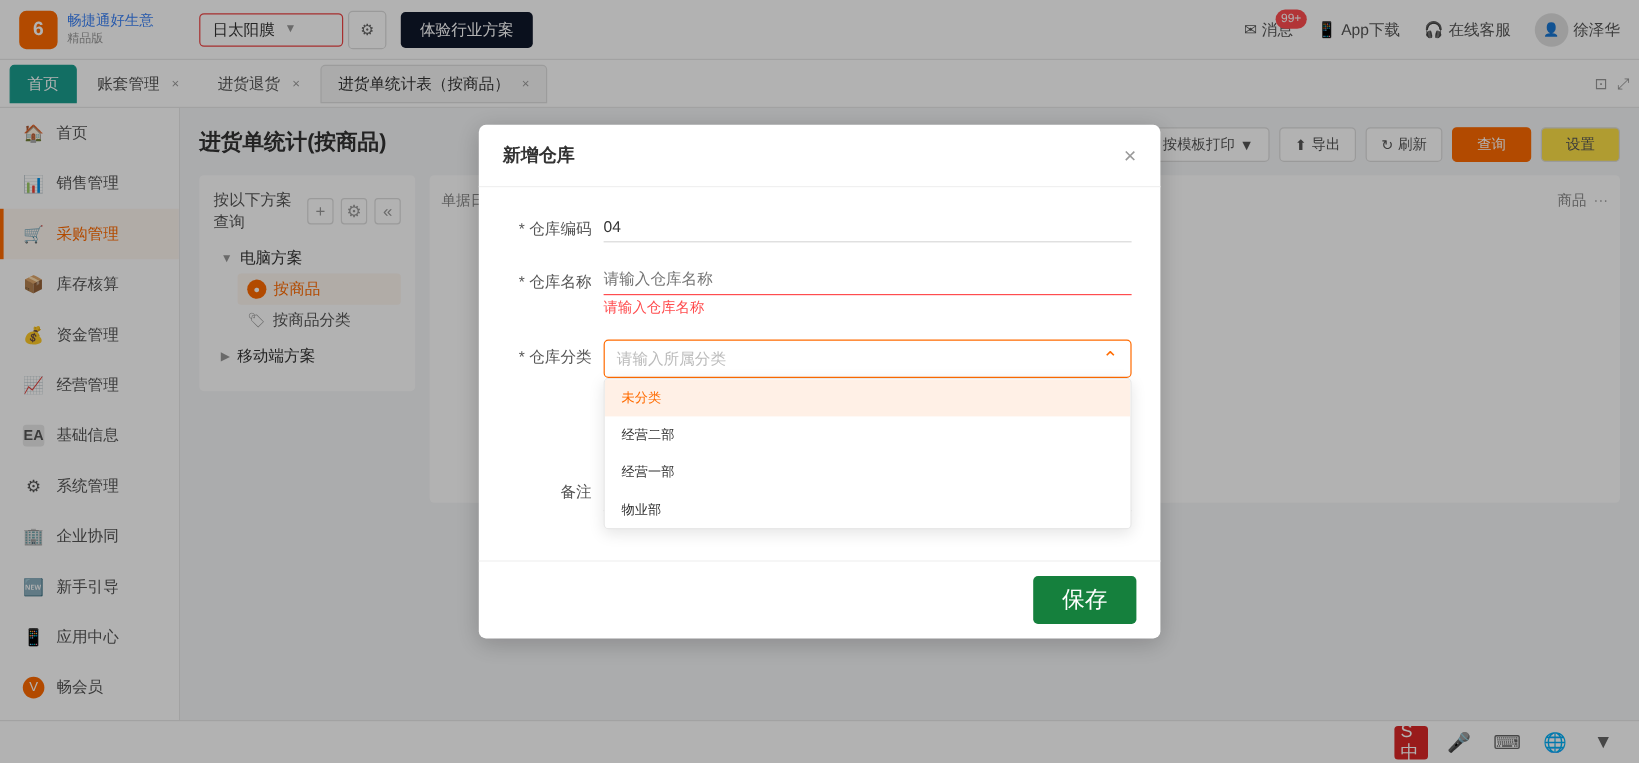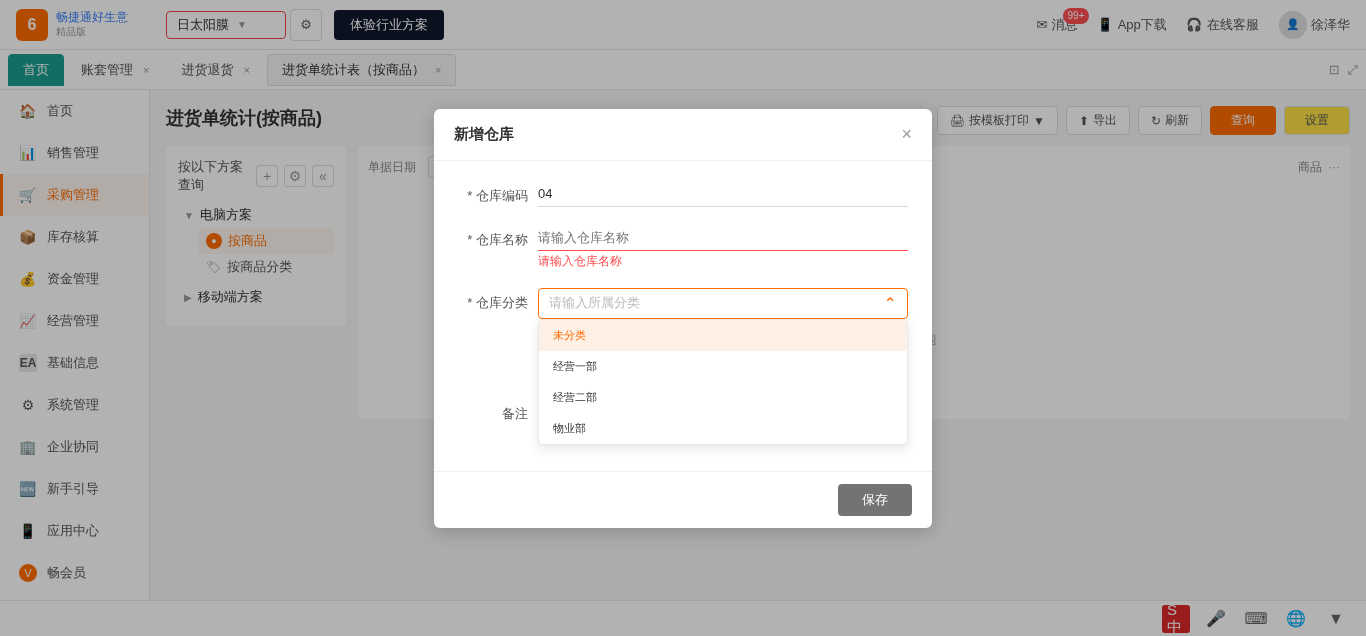--- a/index.html
+++ b/index.html
@@ -325,21 +325,21 @@
       top: 0; left: 0; right: 0; bottom: 0;
       background: rgba(0,0,0,0.3);
       z-index: 100;
       display: flex;
       align-items: center;
       justify-content: center;
     }
     .modal {
       background: #fff;
       border-radius: 6px;
-      width: 498px;
+      width: 568px;
       box-shadow: 0 4px 20px rgba(0,0,0,0.2);
       overflow: visible;
       position: relative;
     }
     .modal-header {
       display: flex;
       align-items: center;
       justify-content: space-between;
       padding: 16px 20px;
       border-bottom: 1px solid #f0f0f0;
@@ -436,27 +436,27 @@
     }
 
     .modal-footer {
       display: flex;
       justify-content: flex-end;
       padding: 12px 20px;
       gap: 10px;
       border-top: 1px solid #f0f0f0;
     }
     .btn-save {
-      background: #737373;
+      background: #15803d;
       color: #fff;
       border: none;
       border-radius: 4px;
       padding: 7px 24px;
       cursor: pointer;
-      font-size: 13px;
+      font-size: 19px;
     }
 
     
     .bottom-bar {
       position: fixed;
       bottom: 0;
       left: 0;
       right: 0;
       height: 36px;
       background: #fff;
@@ -743,22 +743,22 @@
 
       <div class="form-row">
         <div class="form-label">* 仓库分类</div>
         <div class="category-input-wrapper">
           <div class="category-input">
             <span class="category-input-text">请输入所属分类</span>
             <span class="category-arrow">⌃</span>
           </div>
           <div class="category-dropdown">
             <div class="dropdown-item selected">未分类</div>
+            <div class="dropdown-item">经营二部</div>
             <div class="dropdown-item">经营一部</div>
-            <div class="dropdown-item">经营二部</div>
             <div class="dropdown-item">物业部</div>
           </div>
         </div>
       </div>
 
       <div class="form-row" style="margin-top: 80px;">
         <div class="form-label">备注</div>
         <div class="form-field-wrapper">
           <textarea class="form-textarea" rows="2" style="width: 100%;"></textarea>
         </div>

